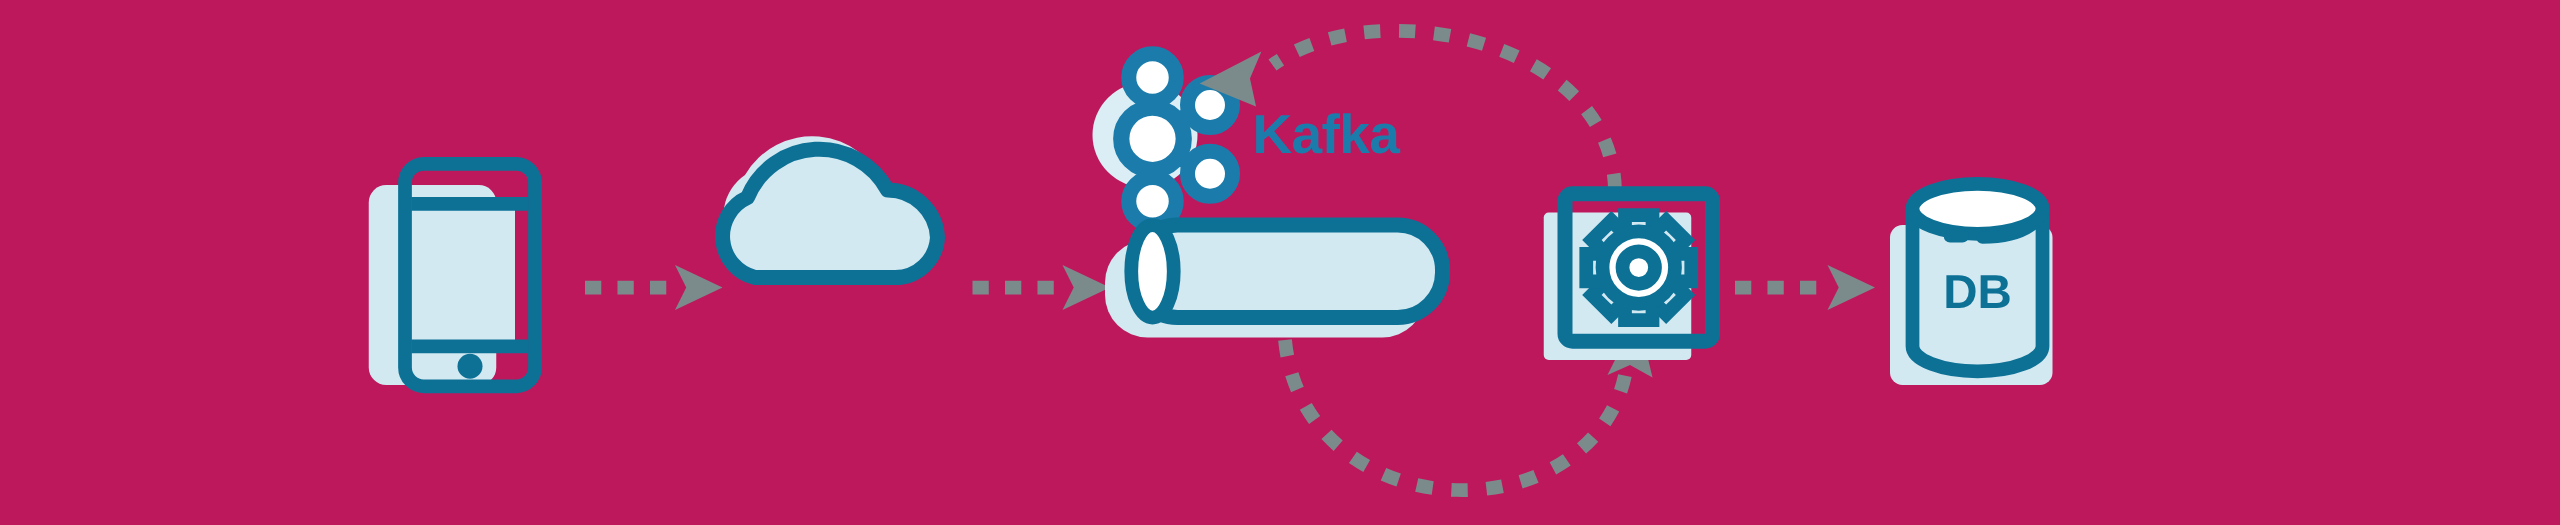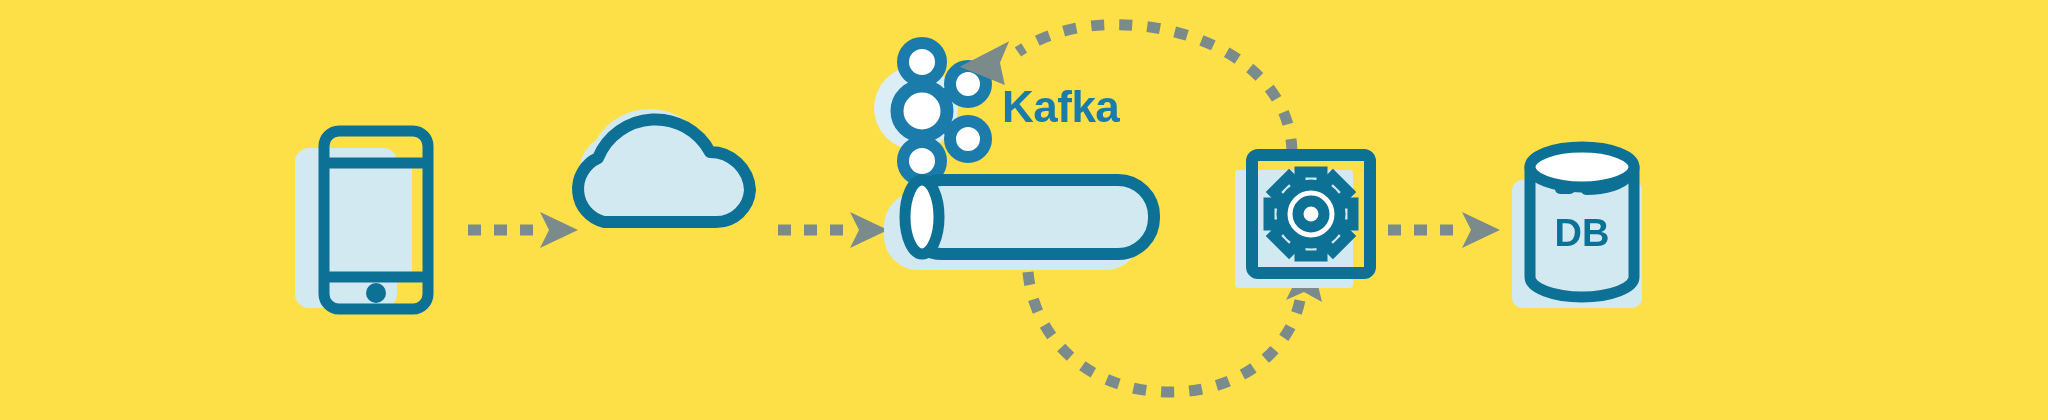--- a/index.html
+++ b/index.html
@@ -11,21 +11,21 @@
   body {
     width: 2048px;
     height: 420px;
     font-family: "Liberation Sans", sans-serif;
     overflow: hidden;
   }
   #diagram-root {
     position: relative;
     width: 2048px;
     height: 420px;
-    background: #fde047;
+    background: #be185d;
   }
   #diagram-svg {
     position: absolute;
     left: 0;
     top: 0;
     width: 2048px;
     height: 420px;
     display: block;
   }
   .kafka-wordmark {

